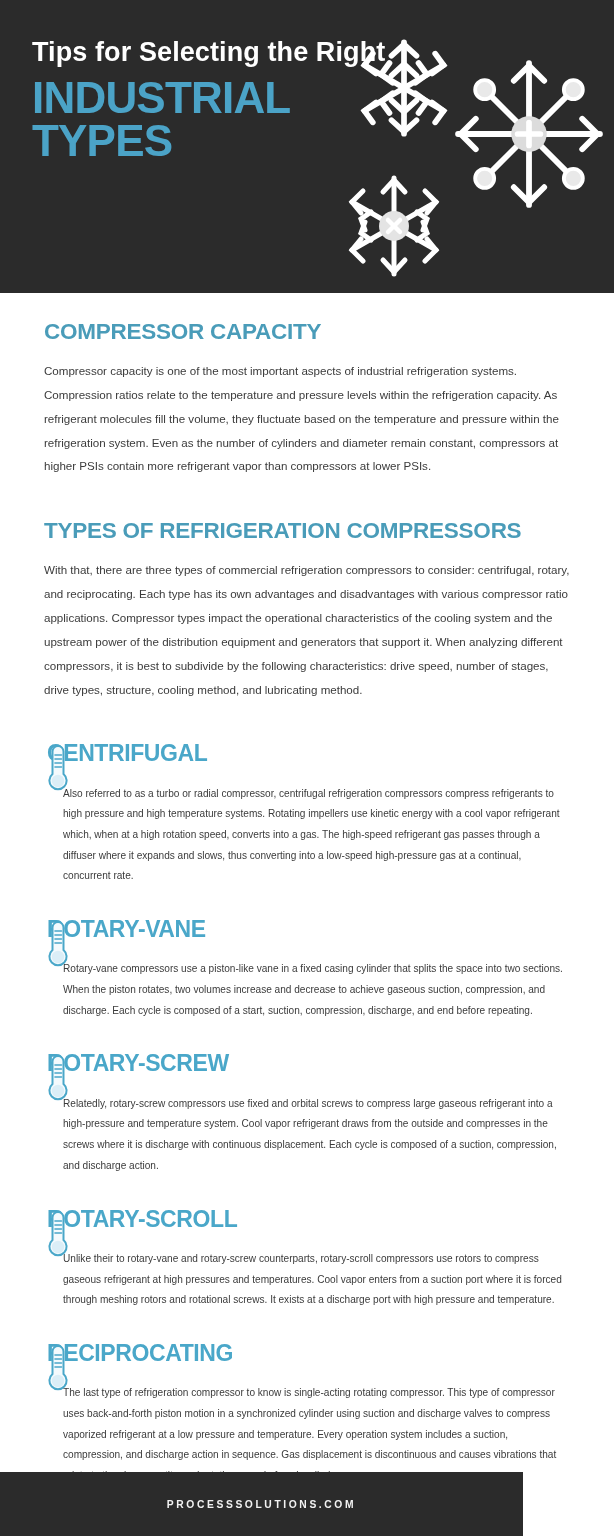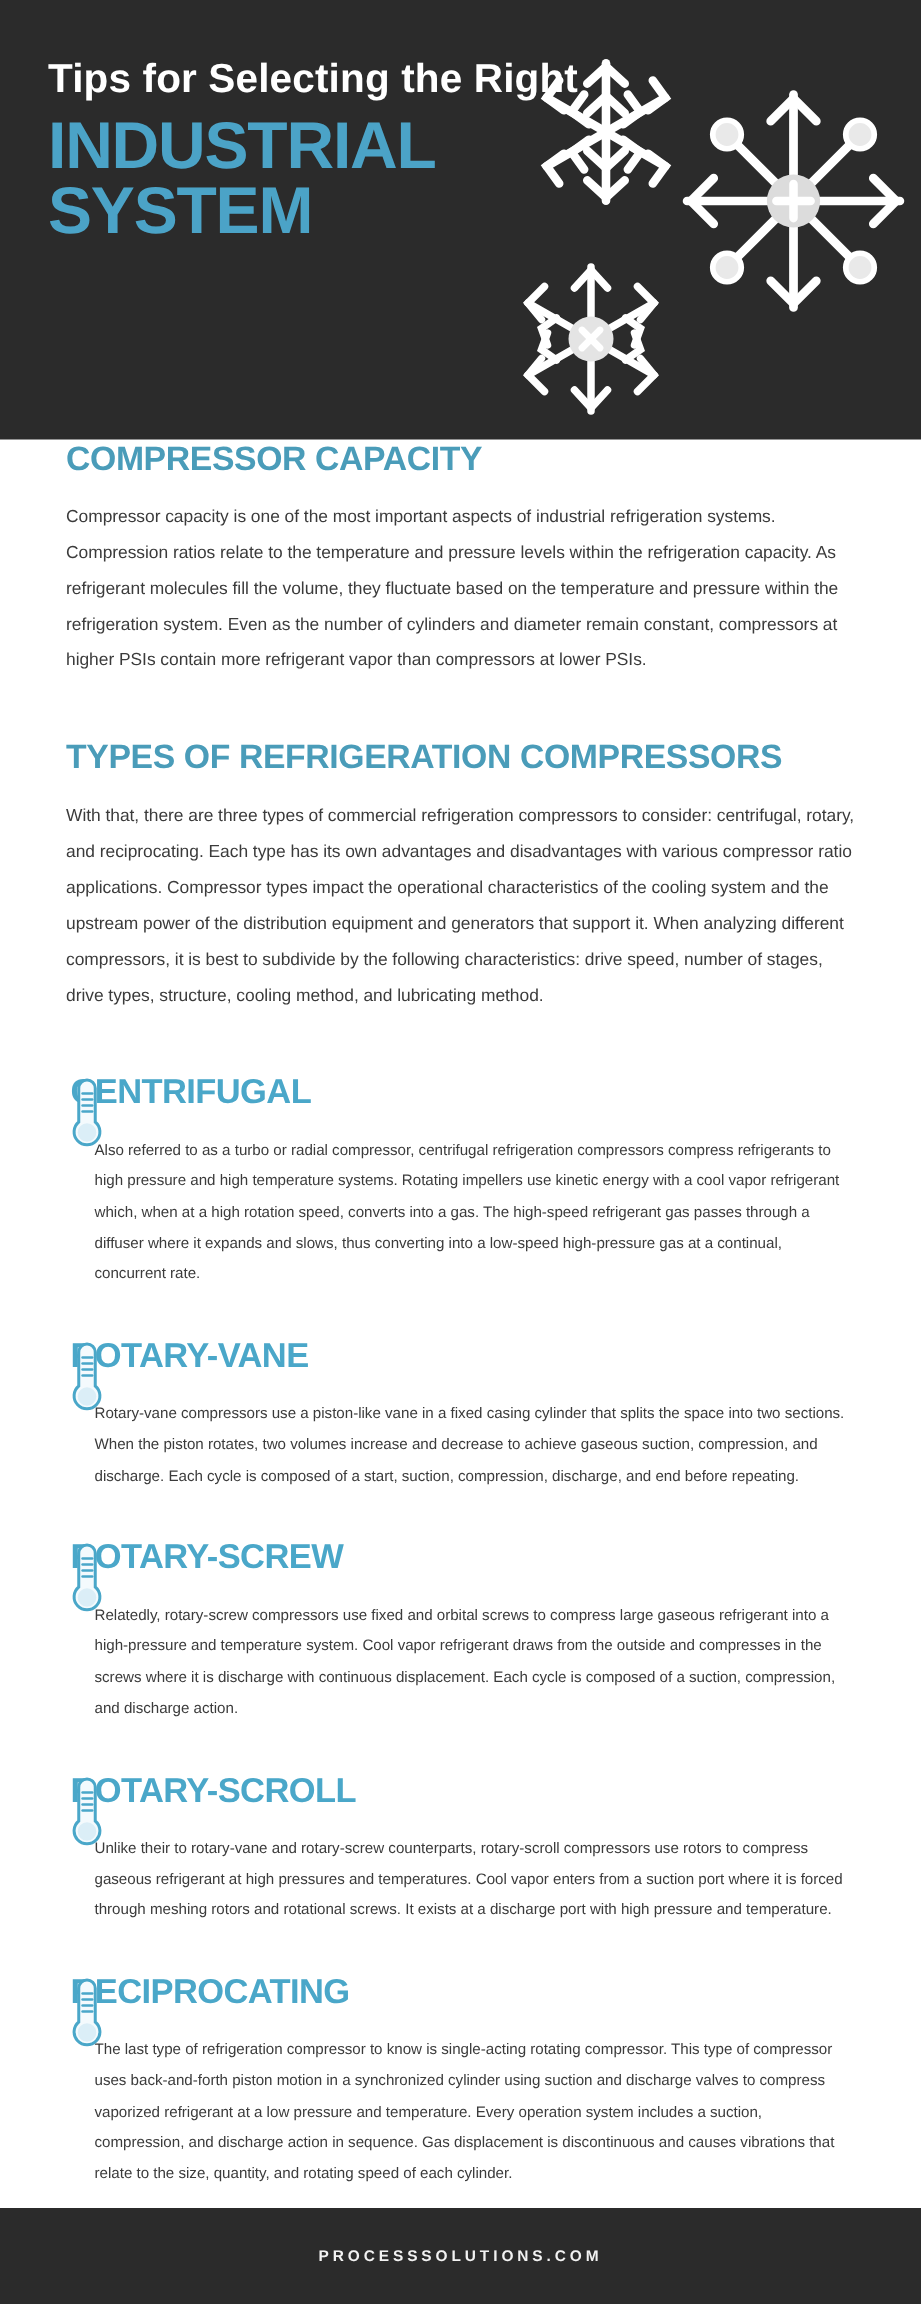--- a/index.html
+++ b/index.html
@@ -40,21 +40,21 @@
 
   .snow { position:absolute; z-index:2; }
   .snow.a { left:352px; top:36px;  width:104px; height:104px; }
   .snow.b { left:450px; top:58px;  width:158px; height:152px; z-index:1; }
   .snow.c { left:339px; top:172px; width:110px; height:108px; }
 
   
   .content { padding:0 0 0 0; }
 
   .block { padding:0 44px; }
-  .block.first { }
+  .block.first { padding-top:26px; }
 
   .h2 {
     color:#4a9cb9;
     font-size:22.5px;
     font-weight:bold;
     letter-spacing:-0.25px;
     line-height:1.15;
     margin-bottom:14px;
   }
   .para {
@@ -87,21 +87,21 @@
     font-size:10.1px;
     line-height:2.05;
     letter-spacing:-0.01px;
     margin-left:16px;
   }
 
   
   .footer {
     position:absolute;
     left:0; bottom:0;
-    width:614px; height:64px;
+    width:523px; height:64px;
     background:#2b2b2b;
     display:flex; align-items:center; justify-content:center;
   }
   .footer-text {
     color:#f2f2f2;
     font-size:10.3px;
     font-weight:bold;
     letter-spacing:2.6px;
   }
 </style>
@@ -182,21 +182,21 @@
       <g stroke="#ffffff" stroke-width="4.5" stroke-linecap="round">
         <line x1="49" y1="48" x2="61" y2="60"></line>
         <line x1="61" y1="48" x2="49" y2="60"></line>
       </g>
     </svg>
 
     <div class="header-text">
       <div class="eyebrow">Tips for Selecting the Right</div>
       <div class="title-block">
         <span class="title-line">INDUSTRIAL</span>
-        <span class="title-line">SYSTEM</span>
+        <span class="title-line">TYPES</span>
       </div>
     </div>
   </div>
 
   <div class="content">
 
     <div class="block first">
       <div class="h2">COMPRESSOR CAPACITY</div>
       <div class="para">Compressor capacity is one of the most important aspects of industrial refrigeration systems. Compression ratios relate to the temperature and pressure levels within the refrigeration capacity. As refrigerant molecules fill the volume, they fluctuate based on the temperature and pressure within the refrigeration system. Even as the number of cylinders and diameter remain constant, compressors at higher PSIs contain more refrigerant vapor than compressors at lower PSIs.</div>
     </div>

